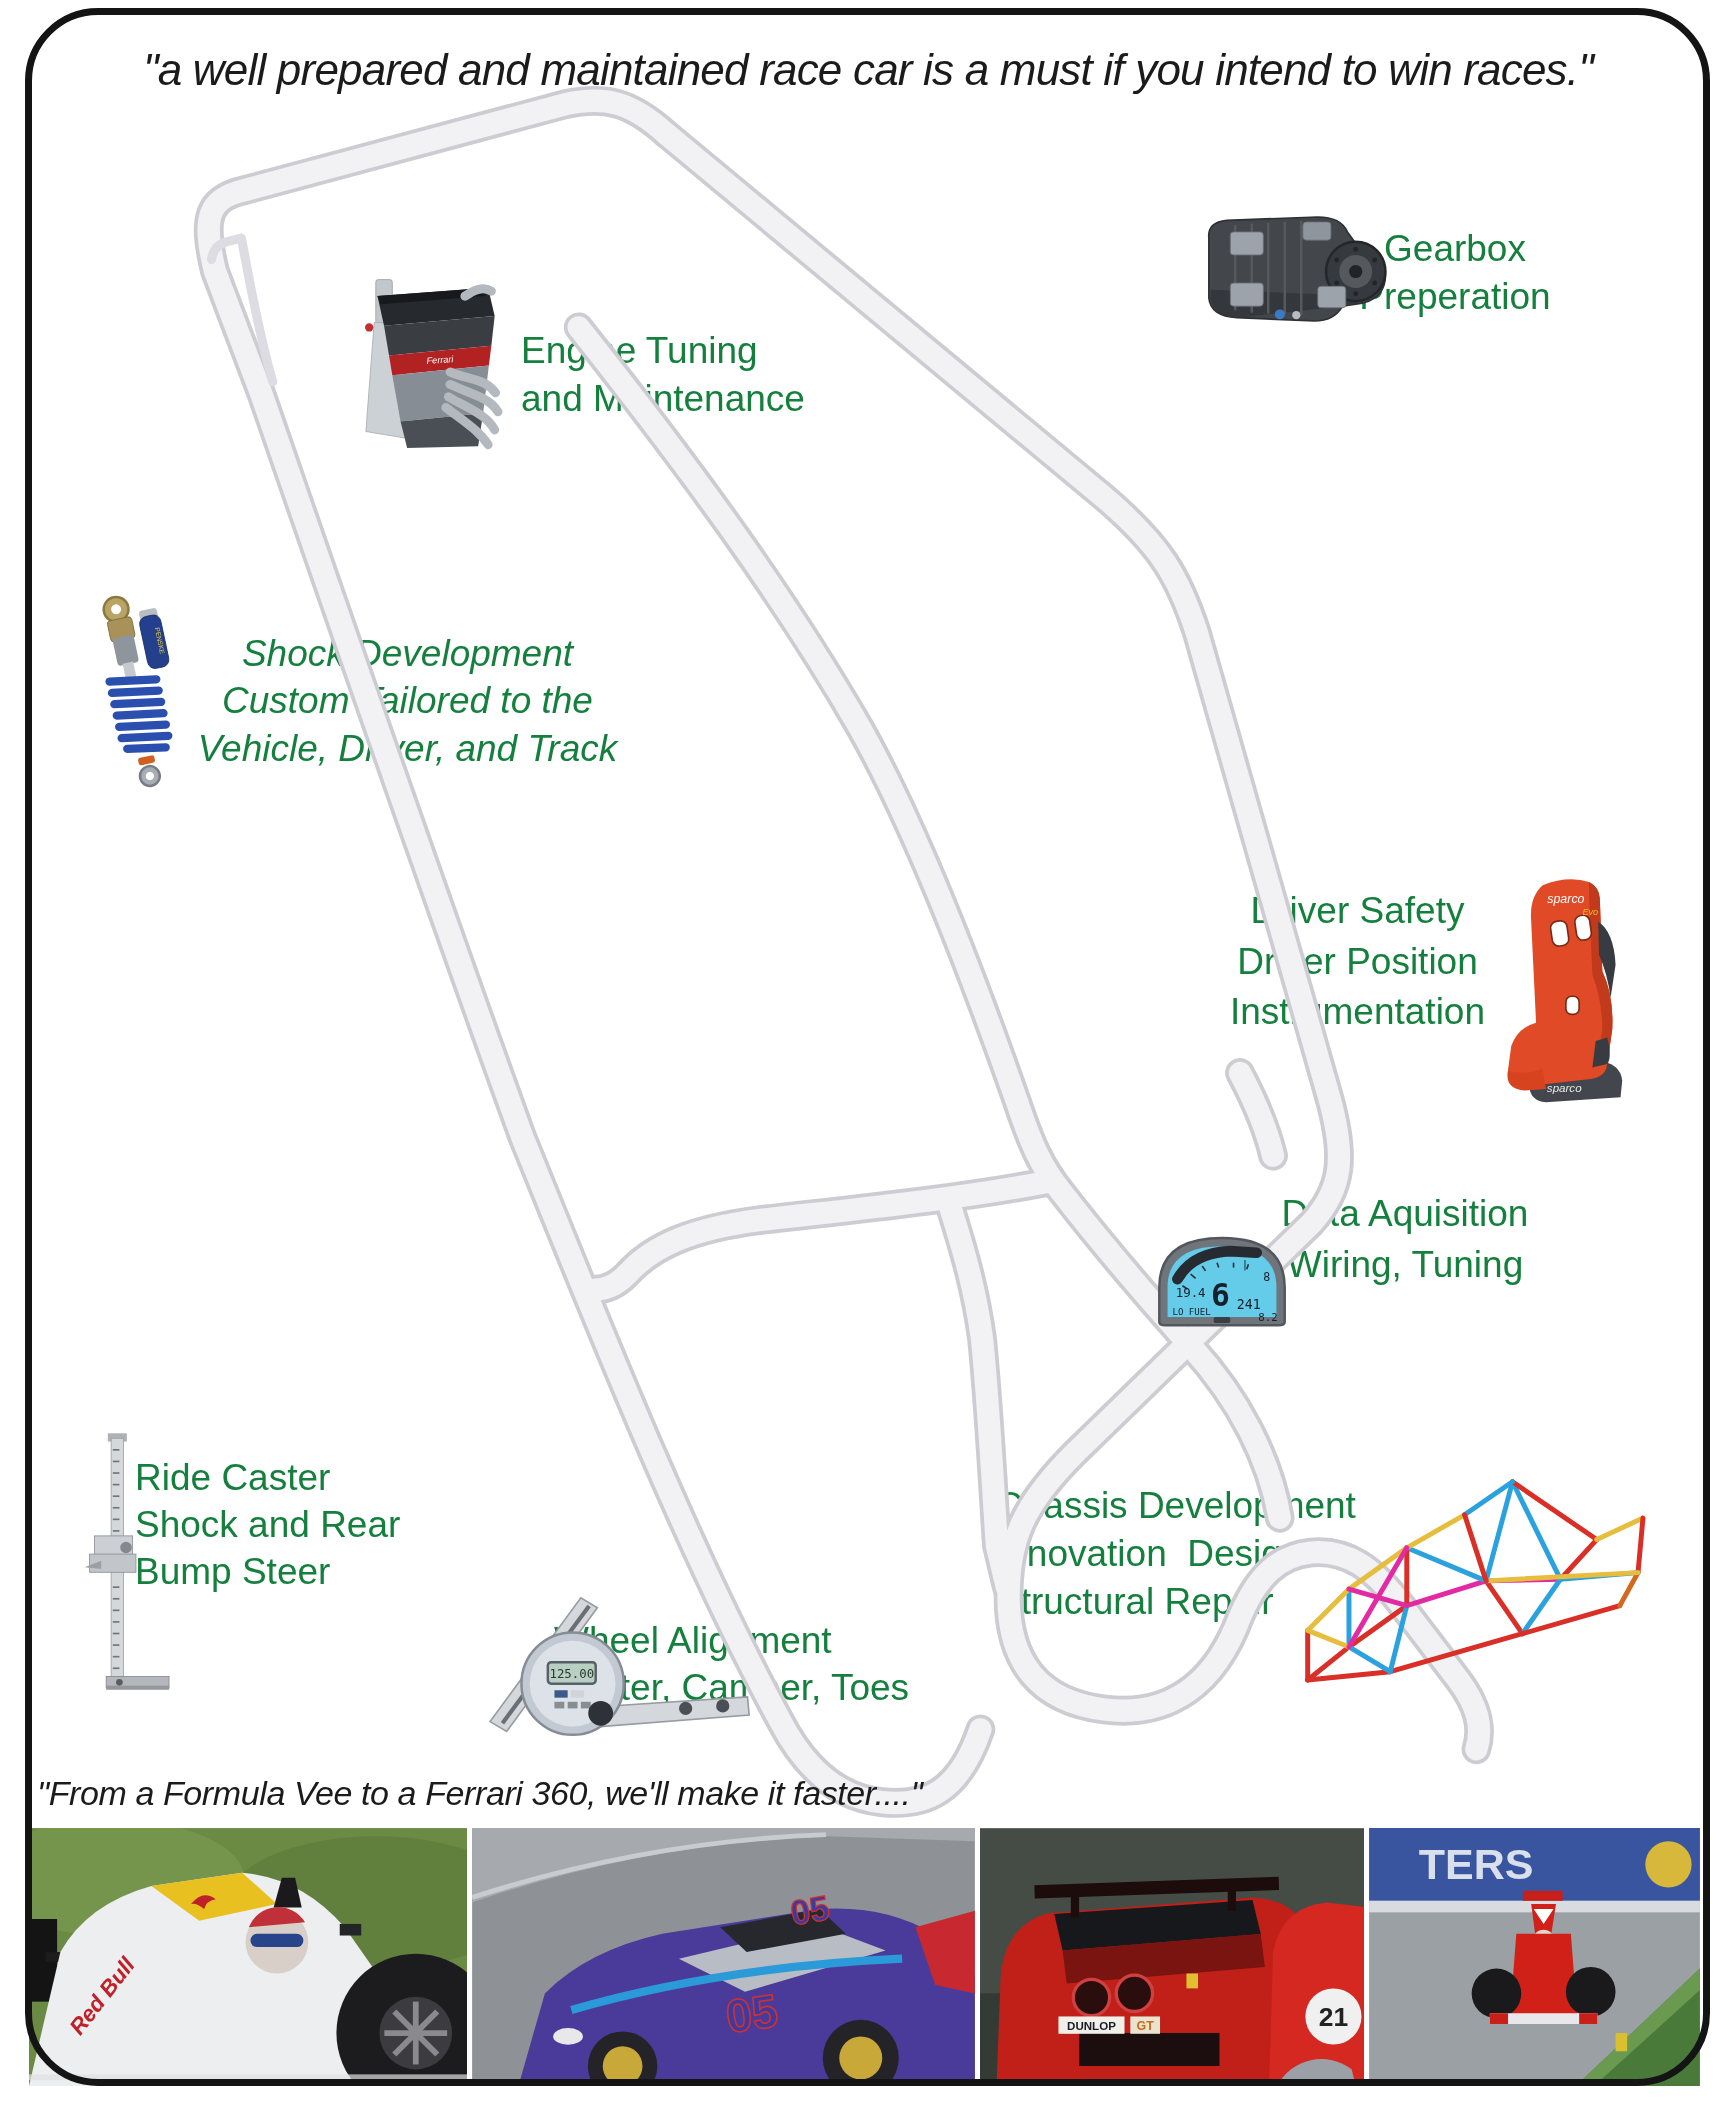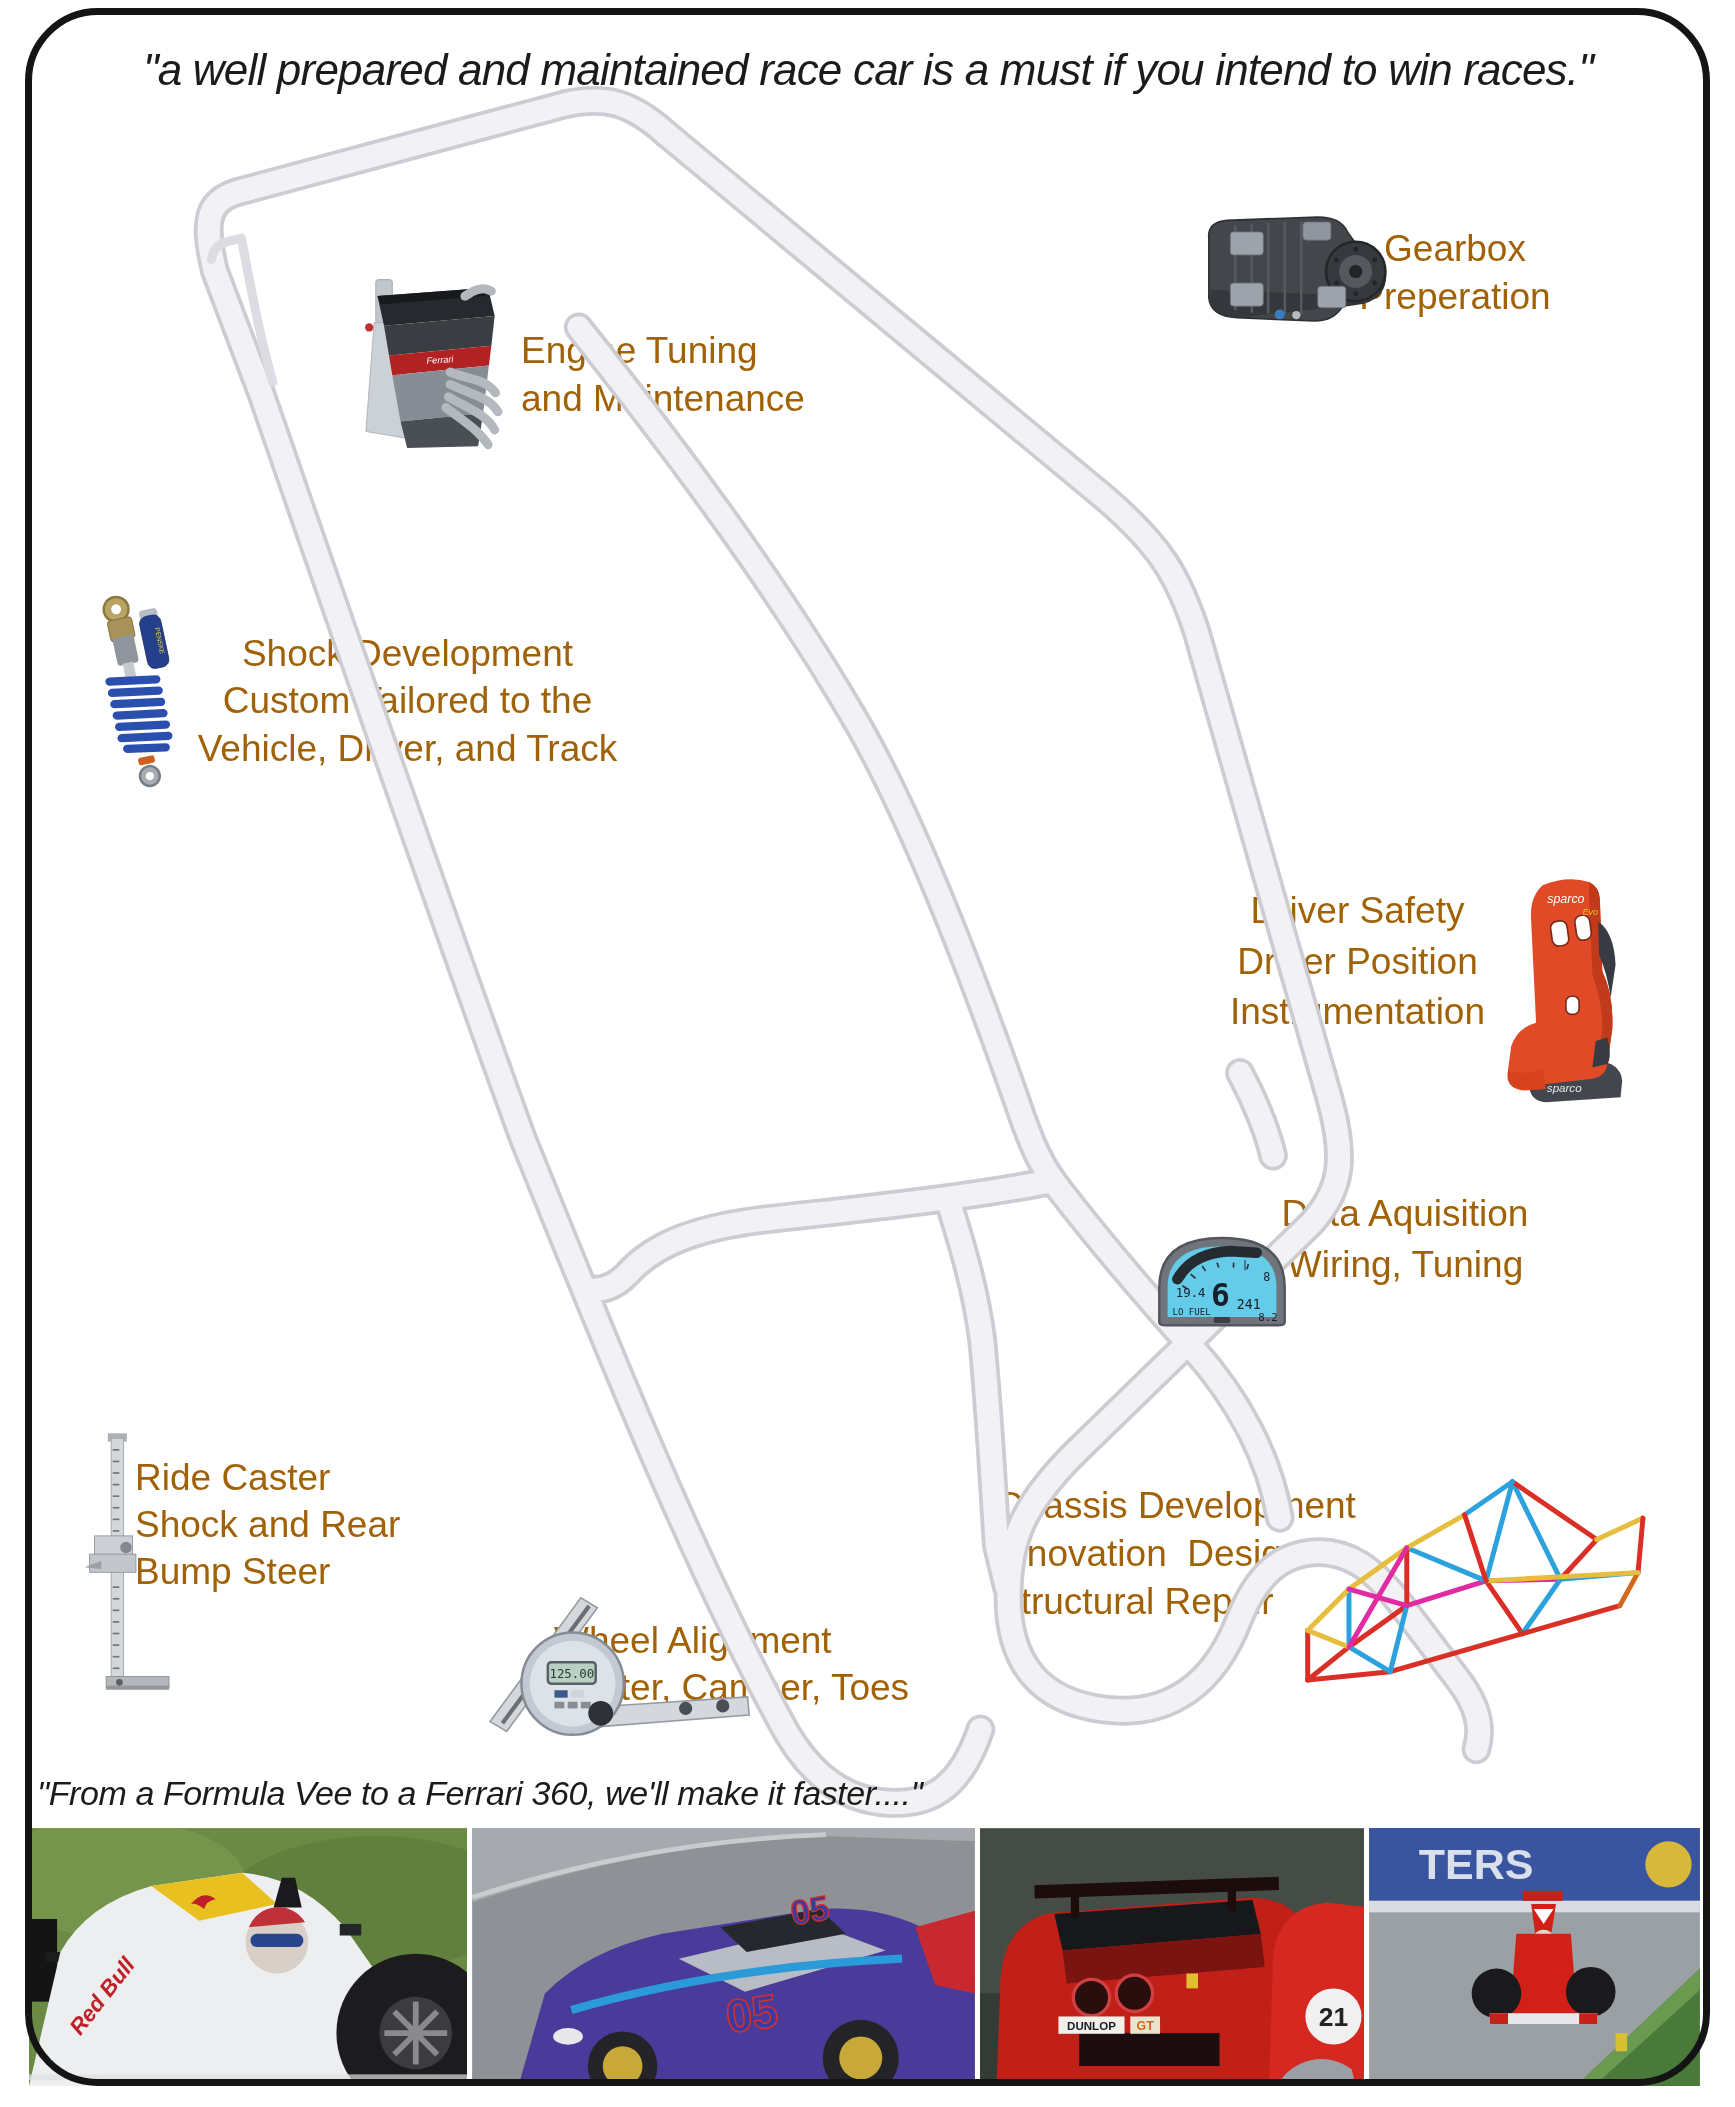--- a/index.html
+++ b/index.html
@@ -2,21 +2,21 @@
 <html style="font-size:13.2px"><head>
 <meta charset="utf-8">
 <style>
   html,body{margin:0;padding:0;background:#ffffff;}
   #canvas{position:relative;width:1736px;height:2108px;background:#ffffff;overflow:hidden;
           font-family:"Liberation Sans",sans-serif;color:#241f21;}
   .abs{position:absolute;}
   .quote{position:absolute;left:0;width:1736px;text-align:center;font-style:italic;
          font-size:44px;letter-spacing:-0.8px;color:#1b1b1b;}
   .fquote{position:absolute;font-style:italic;font-size:34px;color:#1b1b1b;letter-spacing:-0.4px;}
-  .label{position:absolute;font-size:37px;line-height:1.30;color:#a16207;}
+  .label{position:absolute;font-size:37px;line-height:1.30;color:#15803d;}
   .label div{white-space:pre-wrap;}
   .t-center{text-align:center;}
   .t-right{text-align:center;}
   .page-border{position:absolute;left:25px;top:8.3px;width:1685px;height:2078px;
                border:7.4px solid #141414;border-radius:73px;box-sizing:border-box;z-index:9;}
   .photos{position:absolute;left:29px;top:1828px;display:flex;gap:5px;z-index:4;}
   svg{display:block;}
   .lcdfont{font-family:"DejaVu Sans Mono",monospace;}
 </style>
 </head>
@@ -146,21 +146,21 @@
           <line x1="30" y1="146" x2="86" y2="155"></line>
         <line x1="30" y1="160" x2="86" y2="169"></line>
           <line x1="30" y1="174" x2="86" y2="183"></line>
         <line x1="34" y1="188" x2="80" y2="196"></line>
       </g>
       <rect x="44" y="202" width="20" height="9" rx="3" fill="#cf6020"></rect>
       <circle cx="54" cy="226" r="12" fill="#a8adb3" stroke="#787d83" stroke-width="3"></circle>
       <circle cx="54" cy="226" r="5" fill="#ffffff"></circle>
     </g>
   </svg>
-  <div class="label t-center" style="left:178px;top:630px;width:459px;line-height:1.28;">
+  <div class="label t-center" style="left:178px;top:630px;width:459px;line-height:1.28;font-style:italic;">
     <div>Shock Development</div>
     <div>Custom Tailored to the</div>
     <div>Vehicle, Driver, and Track</div>
   </div>
 
   <div class="label t-right" style="left:1182px;top:886px;width:351px;line-height:1.37;">
     <div>Driver Safety</div>
     <div>Driver Position</div>
     <div>Instrumentation</div>
   </div>

